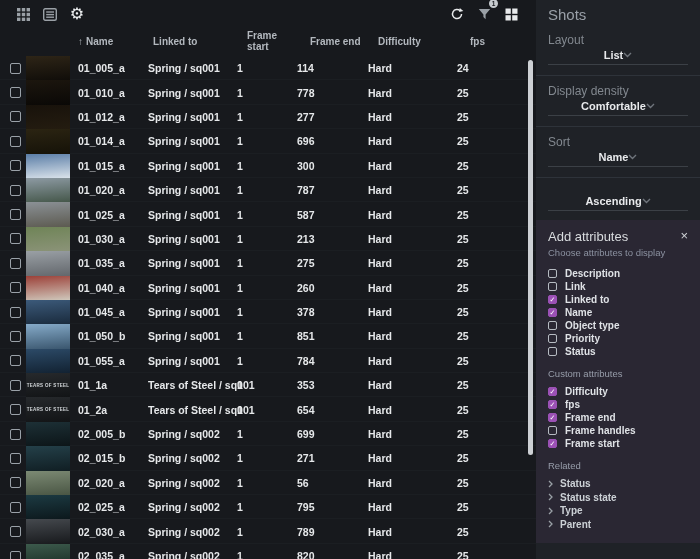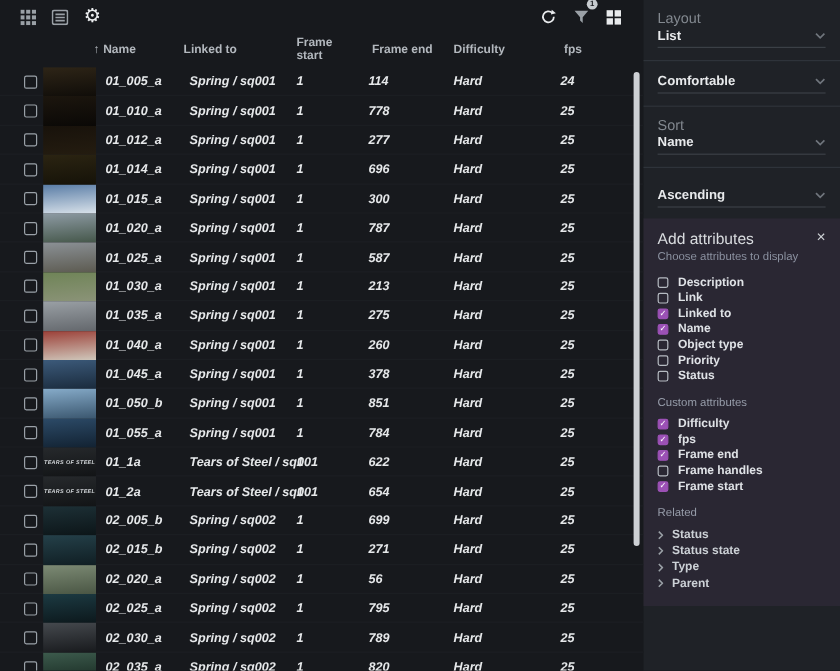--- a/index.html
+++ b/index.html
@@ -32,23 +32,23 @@
   }
   .thead .h-linked { padding-left:5px; }
   .thead .h-fstart { padding-left:10px; }
   .thead .h-fend { padding-left:13px; }
   .thead .h-diff { padding-left:10px; }
   .thead .h-fps { padding-left:13px; }
   .sort-arrow { margin-right:3px; }
 
   .rows { position:absolute; top:56px; left:0; right:0; bottom:0; overflow:hidden; }
   .row {
-    height:24.4px; display:grid; align-items:center; padding-left:20px;
+    height:24.4px; display:grid; align-items:center; padding-left:10px;
     grid-template-columns:16px 52px 70px 89px 60px 71px 89px 1fr;
-    border-bottom:1px solid #20232880; cursor:pointer;font-style:italic;
+    border-bottom:1px solid #20232880; cursor:pointer;
   }
   .cell { font-size:10.5px; font-weight:700; color:#e6e8ea; white-space:nowrap; }
   .row-cb {
     width:11px; height:11px; border:1.6px solid #9aa1a8; border-radius:2px; background:transparent;
   }
   .thumb {
     width:44px; height:24.4px; overflow:hidden;
     display:flex; align-items:center; justify-content:center;
     color:#d4d8db; font-size:4.5px; font-weight:700; letter-spacing:.3px; text-align:center;
   }
@@ -57,21 +57,21 @@
     position:absolute; right:3px; top:60px; width:5px; height:395px;
     background:#cdd0d4; border-radius:3px;
   }
 
   
   .sidebar { width:164px; height:559px; background:#1f2227; overflow:hidden; }
   .sb-title { font-size:15px; color:#9aa0a8; padding:6px 12px 2px; }
   .select-group { padding:8px 12px 0; }
   .select-label { font-size:12px; color:#82888f; height:13px; }
   .select {
-    display:flex; align-items:center; justify-content:space-between;
+    display:flex; align-items:center; justify-content:center;
     height:19px; border-bottom:1px solid #3b4046; cursor:pointer;
   }
   .select-value { font-size:11px; font-weight:700; color:#e8eaec; }
   .sb-divider { border:none; border-top:1px solid #2e333a; margin-top:10px; }
   .no-label { padding-top:14px; }
 
   .attr-panel { margin-top:9px; background:#2a2733; padding:9px 12px 12px; }
   .panel-head { display:flex; align-items:flex-start; justify-content:space-between;gap:20px; }
   .panel-title { font-size:13px; color:#d9dcdf; }
   .panel-close { font-size:13px; color:#cfd3d7; cursor:pointer; line-height:1; }
@@ -311,21 +311,21 @@
         <span class="cell">Hard</span>
         <span class="cell">25</span>
       </div>
 
       <div class="row">
         <span class="row-cb"></span>
         <span class="thumb" style="background: linear-gradient(175deg, rgb(38, 41, 44), rgb(18, 20, 22));">TEARS OF STEEL</span>
         <span class="cell">01_1a</span>
         <span class="cell">Tears of Steel / sq001</span>
         <span class="cell">1</span>
-        <span class="cell">622</span>
+        <span class="cell">353</span>
         <span class="cell">Hard</span>
         <span class="cell">25</span>
       </div>
 
       <div class="row">
         <span class="row-cb"></span>
         <span class="thumb" style="background: linear-gradient(175deg, rgb(38, 41, 44), rgb(18, 20, 22));">TEARS OF STEEL</span>
         <span class="cell">01_2a</span>
         <span class="cell">Tears of Steel / sq001</span>
         <span class="cell">1</span>
@@ -398,33 +398,35 @@
         <span class="cell">820</span>
         <span class="cell">Hard</span>
         <span class="cell">25</span>
       </div>
     </div>
 
     <div class="scroll-thumb"></div>
   </div>
 
   <div class="sidebar">
+    <div class="sb-title">Shots</div>
 
     <div class="select-group">
       <div class="select-label">Layout</div>
       <div class="select">
         <span class="select-value">List</span>
         <svg width="9" height="6" viewBox="0 0 9 6">
             <path d="M1 1l3.5 3.5L8 1" fill="none" stroke="#6f757c" stroke-width="1.4"></path>
           </svg>
       </div>
     </div>
     <hr class="sb-divider">
 
     <div class="select-group">
+      <div class="select-label">Display density</div>
       <div class="select">
         <span class="select-value">Comfortable</span>
         <svg width="9" height="6" viewBox="0 0 9 6">
             <path d="M1 1l3.5 3.5L8 1" fill="none" stroke="#6f757c" stroke-width="1.4"></path>
           </svg>
       </div>
     </div>
     <hr class="sb-divider">
 
     <div class="select-group">

